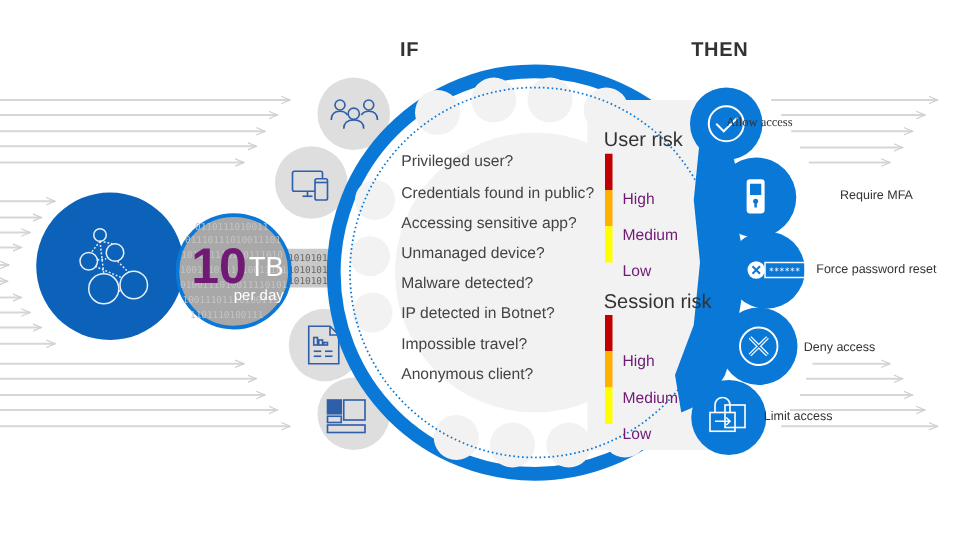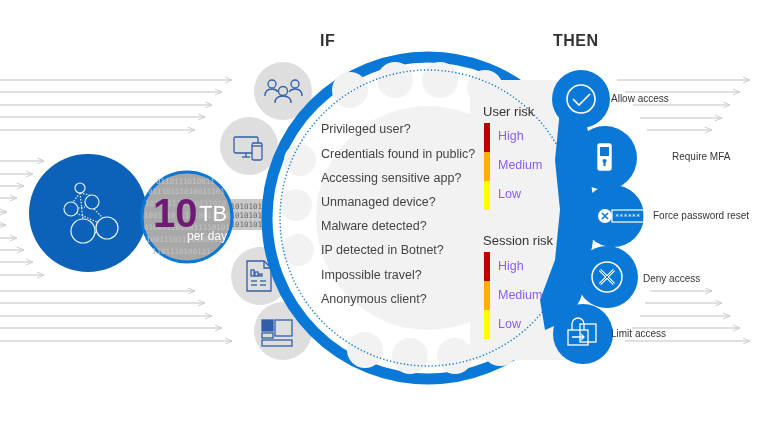--- a/index.html
+++ b/index.html
@@ -2,22 +2,22 @@
 <html><head>
 <meta charset="utf-8">
 <style>
   html, body { margin: 0; padding: 0; background: #ffffff; }
   body { width: 768px; height: 432px; position: relative; overflow: hidden;
          font-family: "Liberation Sans", "DejaVu Sans", sans-serif; color: #404040; }
   .abs { position: absolute; }
   svg.canvas { position: absolute; left: 0; top: 0; }
   .heading { position: absolute; font-weight: bold; font-size: 16px; color: #333; letter-spacing: 0.5px; }
   .cond { position: absolute; left: 321px; font-size: 12.5px; color: #444; white-space: nowrap; }
-  .risk-title { position: absolute; left: 483px; font-size: 13px; color: #333; white-space: nowrap; }
-  .risk-lvl { position: absolute; left: 498px; font-size: 12.5px; color: #8b5cf6; }
+  .risk-title { position: absolute; left: 483px; font-size: 16px; color: #333; white-space: nowrap; }
+  .risk-lvl { position: absolute; left: 498px; font-size: 12.5px; color: #701a75; margin-top: 23px; }
   .action-label { position: absolute; font-size: 10px; color: #333; white-space: nowrap; }
   .tb-big { position: absolute; font-weight: bold; color: #701a75; font-size: 40px; line-height: 40px; }
   .tb-unit { position: absolute; color: #fff; font-size: 22px; line-height: 22px; }
   .tb-sub { position: absolute; color: #fff; font-size: 12px; margin-left: 24px; }
 </style>
 </head>
 <body>
 
 <svg class="canvas" width="768" height="432" viewBox="0 0 768 432">
   <defs>
@@ -233,17 +233,17 @@
 <div class="risk-lvl" style="top:187px;">Low</div>
 
 <div class="risk-title" style="top:233px;">Session risk</div>
 <div class="abs" style="left:484px; top:252px; width:6px; height:29px; background:#c00000;"></div>
 <div class="abs" style="left:484px; top:281px; width:6px; height:29px; background:#ffb000;"></div>
 <div class="abs" style="left:484px; top:310px; width:6px; height:29px; background:#ffff00;"></div>
 <div class="risk-lvl" style="top:259px;">High</div>
 <div class="risk-lvl" style="top:288px;">Medium</div>
 <div class="risk-lvl" style="top:317px;">Low</div>
 
-<div class="action-label" style="left:611px; top:93px;">Allow access</div>
+<div class="action-label" style="left:581px; top:93px;font-family:Liberation Serif, serif;">Allow access</div>
 <div class="action-label" style="left:672px; top:151px;">Require MFA</div>
 <div class="action-label" style="left:653px; top:210px;">Force password reset</div>
 <div class="action-label" style="left:643px; top:273px;">Deny access</div>
 <div class="action-label" style="left:611px; top:328px;">Limit access</div>
 
 </body></html>

